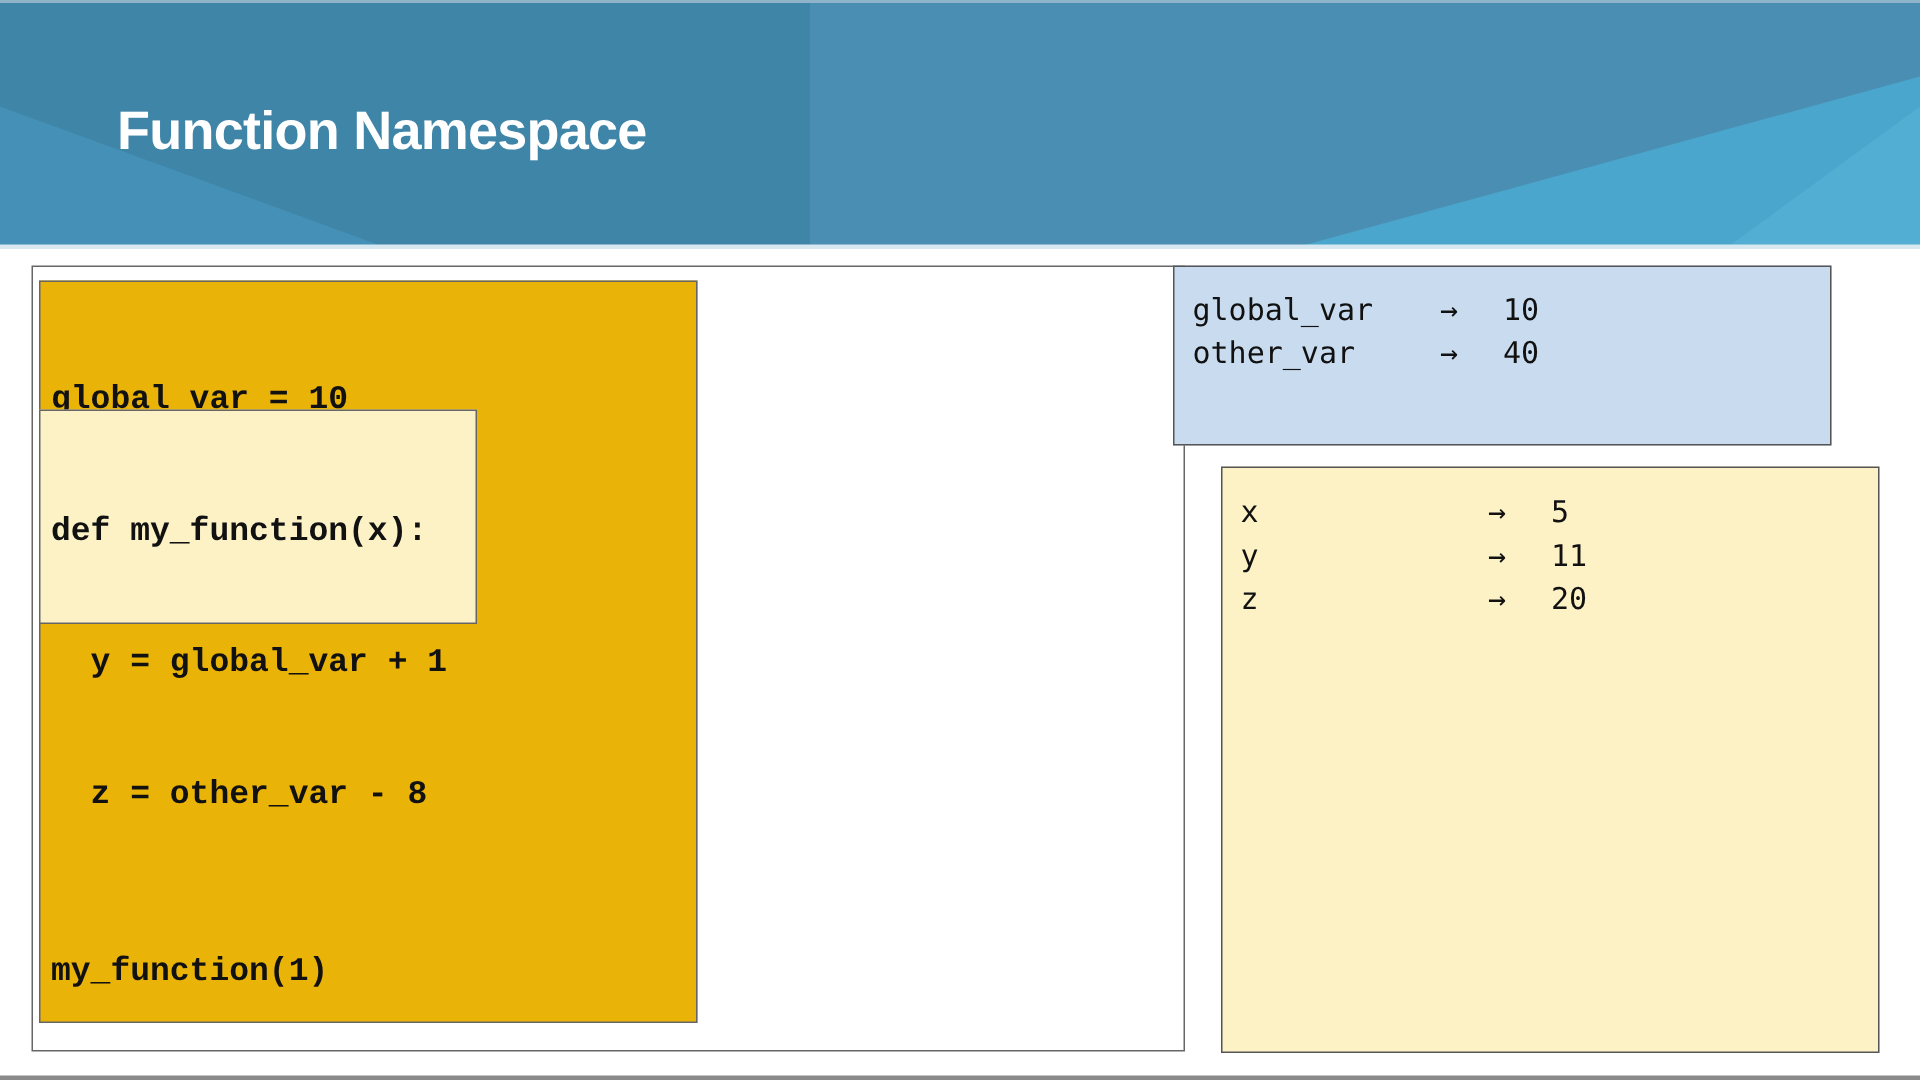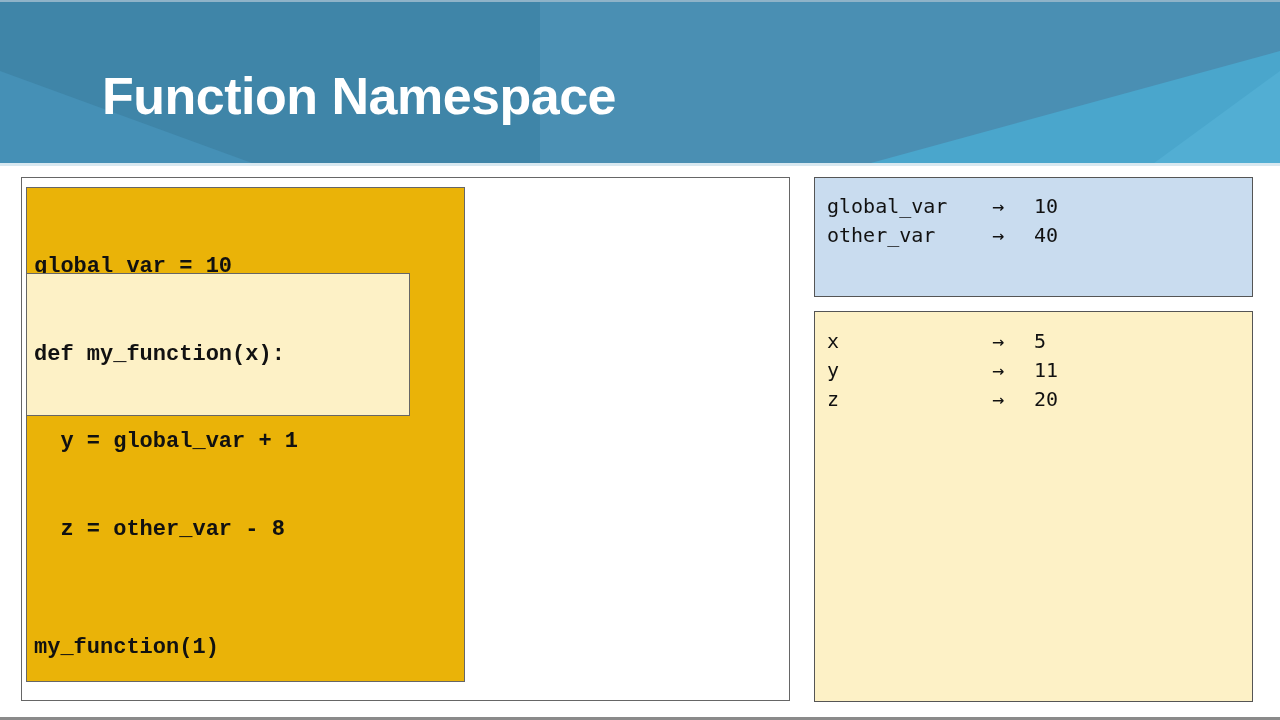--- a/index.html
+++ b/index.html
@@ -3,26 +3,26 @@
 <meta charset="utf-8">
 <style>
   html, body { margin:0; padding:0; }
   body { width:1280px; height:720px; background:#ffffff; position:relative; overflow:hidden; font-family:"Liberation Sans", sans-serif; }
   .header { position:absolute; left:0; top:0; width:1280px; height:166px; background:#4a8fb3; overflow:hidden; border-top:2px solid #8fb3c8; box-sizing:border-box; }
   .header .shade1 { position:absolute; left:0; top:0; width:540px; height:166px; background:#3f85a8; }
   .header .shade2 { position:absolute; right:0; bottom:0; width:0; height:0; border-left:420px solid transparent; border-bottom:115px solid #4aa6cc; }
   .header .shade3 { position:absolute; right:0; bottom:0; width:0; height:0; border-left:130px solid transparent; border-bottom:95px solid #52aed3; }
   .header .shade4 { position:absolute; left:0; bottom:0; width:0; height:0; border-right:260px solid transparent; border-bottom:95px solid #4590b6; }
   .header .underline { position:absolute; left:0; bottom:0; width:100%; height:3px; background:#d8e8f0; }
-  .title { position:absolute; left:78px; top:66px; font-size:52px; font-weight:bold; color:#ffffff; letter-spacing:-0.5px;margin-left:24px; }
+  .title { position:absolute; left:78px; top:66px; font-size:36px; font-weight:bold; color:#ffffff; letter-spacing:-0.5px; }
   .outer { position:absolute; left:21px; top:177px; width:769px; height:524px; border:1px solid #666; box-sizing:border-box; background:#fff; }
   .global-code { position:absolute; left:26px; top:187px; width:439px; height:495px; border:1px solid #666; box-sizing:border-box; background:#eab308; }
-  .func-code { position:absolute; left:26px; top:273px; width:384px; height:143px; border:1px solid #666; box-sizing:border-box; background:#fdf1c6; }
+  .func-code { position:absolute; left:26px; top:273px; width:292px; height:143px; border:1px solid #666; box-sizing:border-box; background:#fdf1c6; }
   .code { position:absolute; font-family:"Liberation Mono", monospace; font-weight:bold; font-size:22px; color:#111; white-space:pre; line-height:29.3px; }
-  .ns-global { position:absolute; left:814px; top:177px; width:439px; height:120px; border:1px solid #555; box-sizing:border-box; background:#c9dcef; }
+  .ns-global { position:absolute; left:782px; top:177px; width:439px; height:120px; border:1px solid #555; box-sizing:border-box; background:#c9dcef; }
   .ns-local { position:absolute; left:814px; top:311px; width:439px; height:391px; border:1px solid #555; box-sizing:border-box; background:#fdf1c6; }
   .ns-row { position:absolute; left:12px; font-family:"DejaVu Sans Mono", monospace; font-size:20px; color:#111; height:29px; line-height:29px; }
   .ns-row .n { position:absolute; left:0; }
   .ns-row .a { position:absolute; left:165px; }
   .ns-row .v { position:absolute; left:207px;text-align:center; }
   .bottom-bar { position:absolute; left:0; bottom:0; width:1280px; height:3px; background:#8a8a8a; }
 </style>
 </head>
 <body>
 

